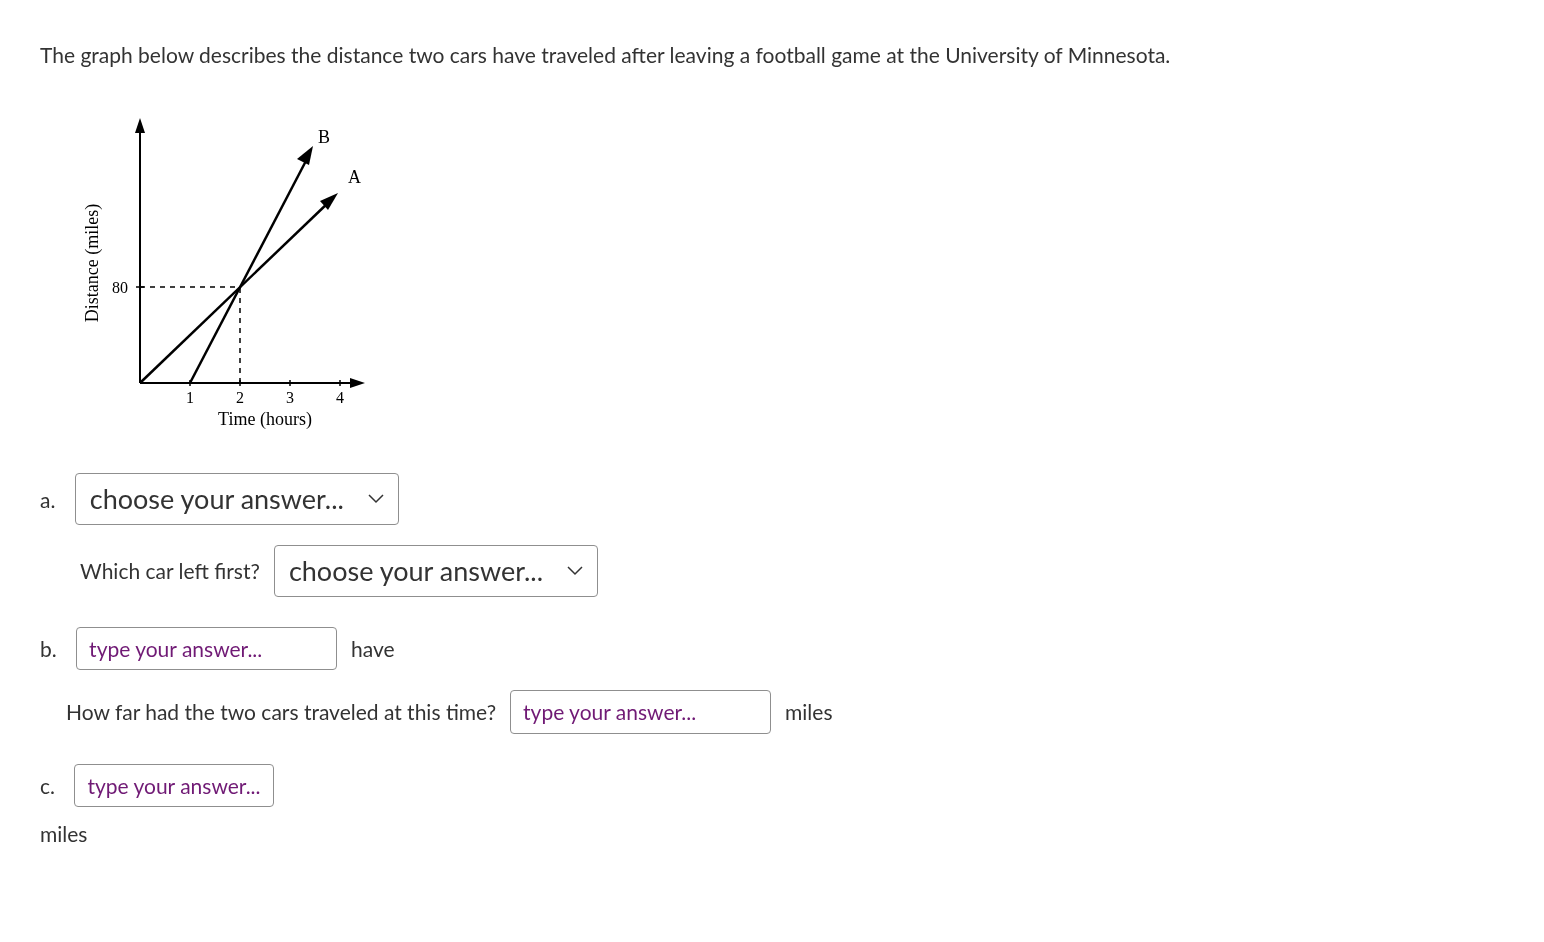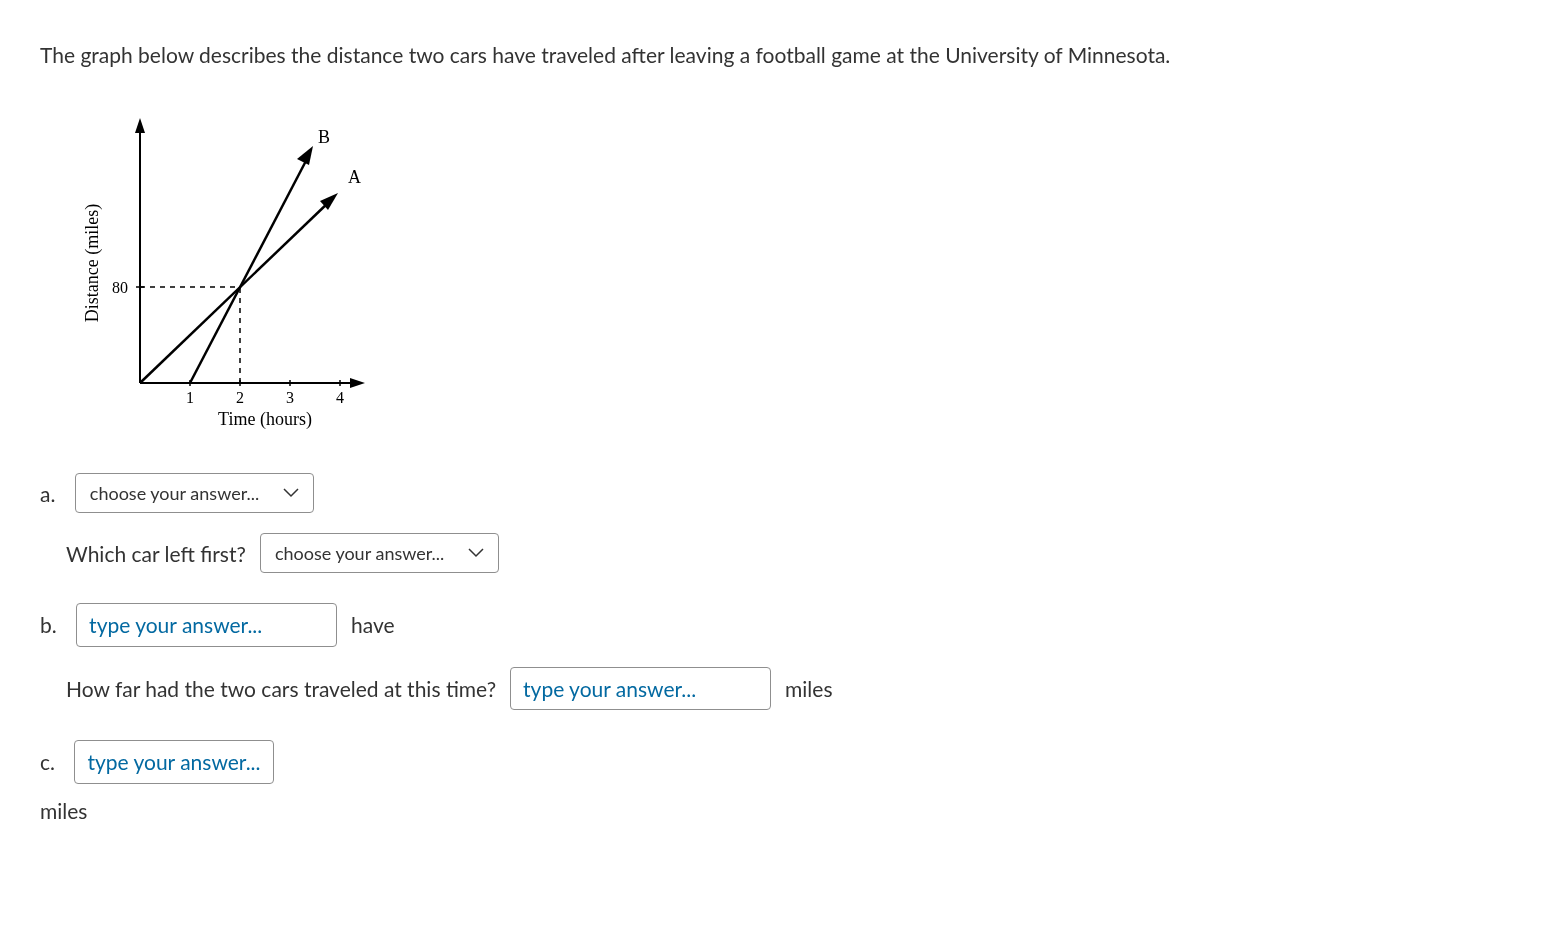--- a/index.html
+++ b/index.html
@@ -28,39 +28,39 @@
     flex-wrap: wrap;
     gap: 10px 14px;
     margin-bottom: 20px;
   }
   .select-box {
     display: inline-flex;
     align-items: center;
     border: 1px solid #8f8f8f;
     border-radius: 4px;
     padding: 6px 14px;
-    font-size: 18px;
+    font-size: 27px;
     color: #333;
     background: #fff;
     cursor: pointer;
     gap: 24px;
     min-height: 26px;
   }
   .select-box .chev {
     font-size: 14px;
     color: #333;
   }
   .input-box {
     display: inline-flex;
     align-items: center;
     border: 1px solid #8f8f8f;
     border-radius: 4px;
     padding: 6px 12px;
     font-size: 21px;
-    color: #0369a1;
+    color: #701a75;
     background: #fff;
     min-width: 235px;
     min-height: 26px;
   }
   svg { display: block; }
 </style>
 </head>
 <body>
 
 <div class="intro">The graph below describes the distance two cars have traveled after leaving a football game at the University of Minnesota.</div>
@@ -116,21 +116,21 @@
     <span><span>a.</span>&nbsp;</span>
     <div class="select-box">
       <span>choose your answer...</span>
       <span class="chev">
         <svg width="16" height="10" viewBox="0 0 16 10">
             <polyline points="1,1 8,8 15,1" fill="none" stroke="#333" stroke-width="1.5"></polyline>
           </svg>
       </span>
     </div>
   </div>
-  <div class="q-row" style="margin-left:26px;">
+  <div class="q-row" style="margin-left:40px;">
     <span>Which car left first?</span>
     <div class="select-box">
       <span>choose your answer...</span>
       <span class="chev">
         <svg width="16" height="10" viewBox="0 0 16 10">
             <polyline points="1,1 8,8 15,1" fill="none" stroke="#333" stroke-width="1.5"></polyline>
           </svg>
       </span>
     </div>
   </div>

